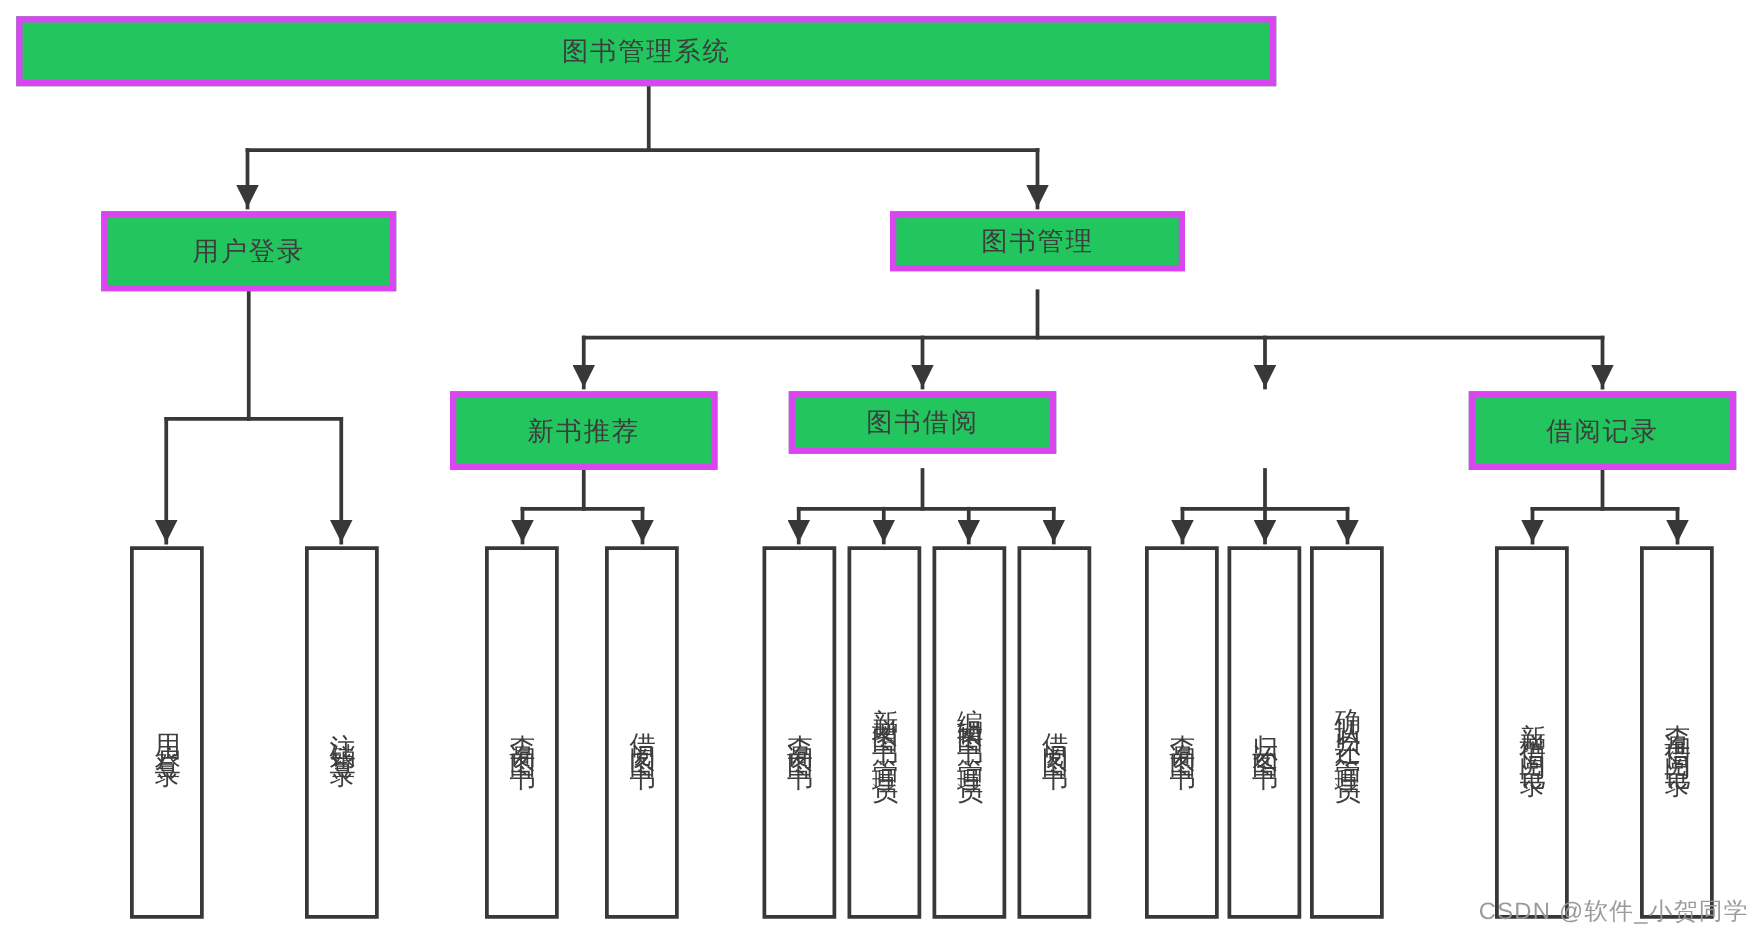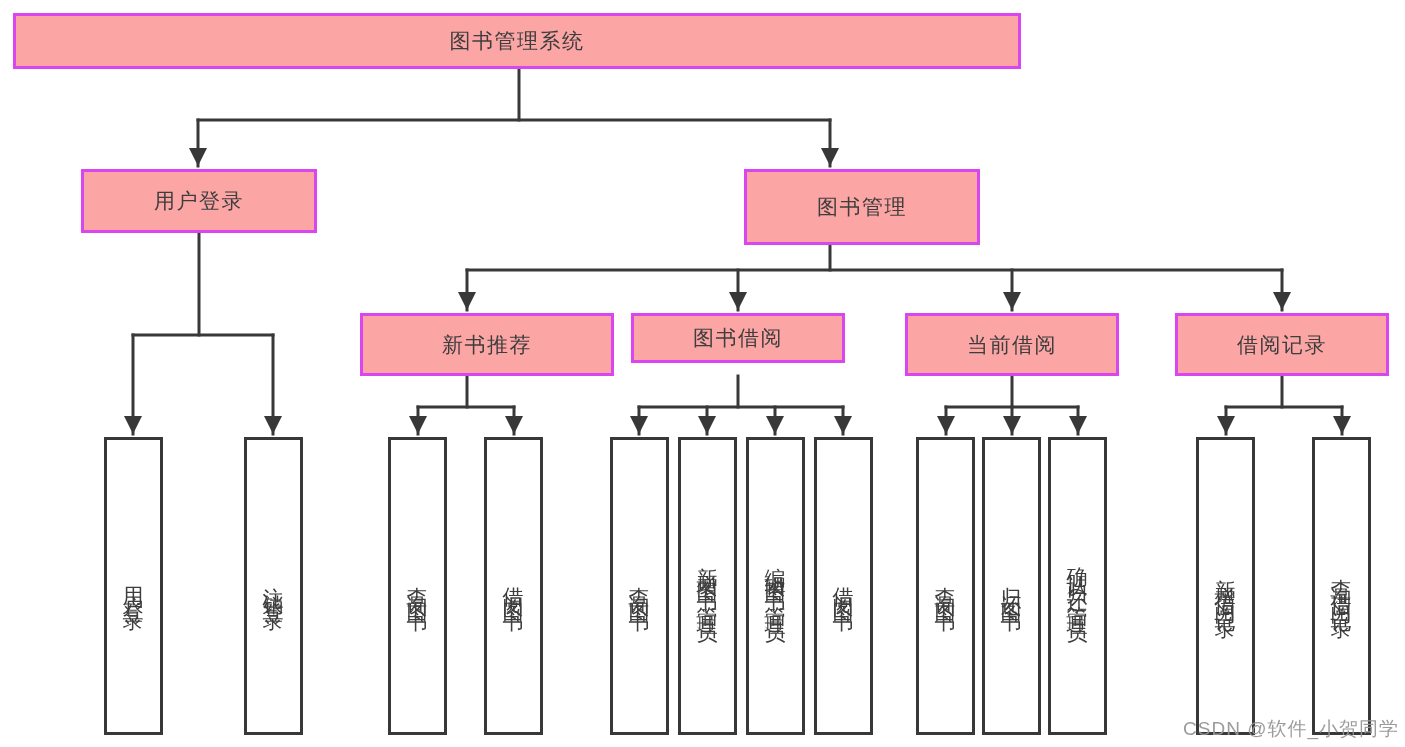--- a/index.html
+++ b/index.html
@@ -7,22 +7,22 @@
     position:relative;
     width:1405px;height:747px;
     background:#fff;
     font-family:"Liberation Sans","DejaVu Sans",sans-serif;
     overflow:hidden;
   }
   svg.connectors{position:absolute;left:0;top:0;z-index:1;}
   .hbox{
     position:absolute;z-index:2;
     box-sizing:border-box;
-    border:3px solid #d946ef;
-    background:#fca5a5;
+    border:5px solid #d946ef;
+    background:#22c55e;
     display:flex;align-items:center;justify-content:center;
     font-size:21px;color:#3d3d3d;letter-spacing:1.5px;
   }
   .vbox{
     position:absolute;z-index:2;
     top:437px;width:59px;height:298px;
     box-sizing:border-box;
     border:3px solid #383838;
     background:#fff;
     display:flex;align-items:center;justify-content:center;
@@ -92,32 +92,29 @@
     </g>
   </svg>
 
   <div class="hbox" style="left:13px;top:13px;width:1008px;height:56px">
     <span>图书管理系统</span>
   </div>
 
   <div class="hbox" style="left:81px;top:169px;width:236px;height:64px">
     <span>用户登录</span>
   </div>
-  <div class="hbox" style="left:744px;top:169px;width:236px;height:76px">
+  <div class="hbox" style="left:712px;top:169px;width:236px;height:48px">
     <span>图书管理</span>
   </div>
 
-  <div class="hbox" style="left:360px;top:313px;width:254px;height:63px">
+  <div class="hbox" style="left:360px;top:313px;width:214px;height:63px">
     <span>新书推荐</span>
   </div>
   <div class="hbox" style="left:631px;top:313px;width:214px;height:50px">
     <span>图书借阅</span>
-  </div>
-  <div class="hbox" style="left:905px;top:313px;width:214px;height:63px">
-    <span>当前借阅</span>
   </div>
   <div class="hbox" style="left:1175px;top:313px;width:214px;height:63px">
     <span>借阅记录</span>
   </div>
 
   <div class="vbox" style="left:104px">
     <span class="vtext">用户登录</span>
   </div>
   <div class="vbox" style="left:244px">
     <span class="vtext">注销登录</span>

